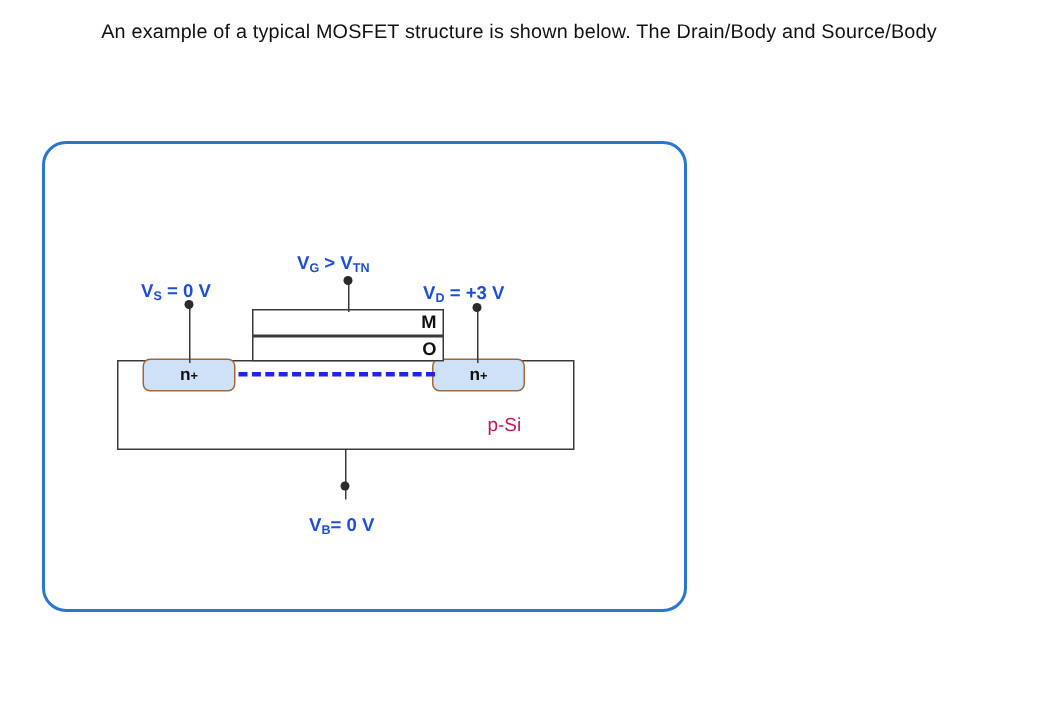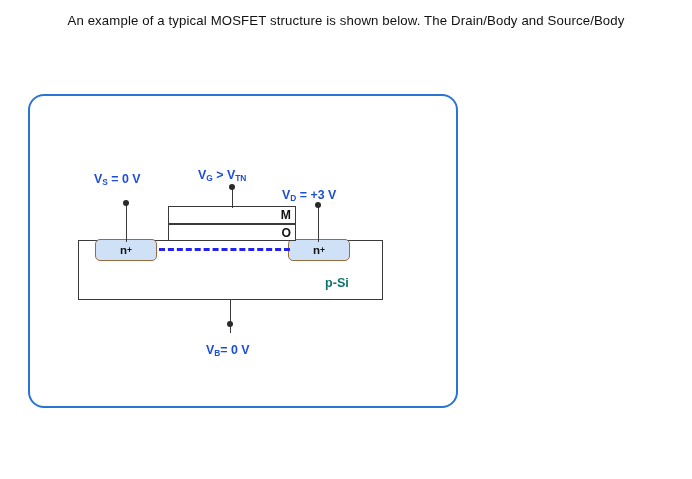--- a/index.html
+++ b/index.html
@@ -72,22 +72,22 @@
     height: 60px;
     border: 1.6px solid #3a3a3a;
     box-sizing: border-box;
     background: #ffffff;
   }
   #substrate-label {
     position: absolute;
     left: 295px;
     top: 180px;
     font-size: 12.6px;
-    font-weight: 700;
-    color: #0f766e;
+    font-weight: 400;
+    color: #be185d;
     white-space: nowrap;
   }
 
   
   .diffusion {
     position: absolute;
     height: 22px;
     border: 1.8px solid #9c6a3f;
     border-radius: 5px;
     background: #cfe1f7;
@@ -177,21 +177,21 @@
     color: #1d4ed8;
     white-space: nowrap;
     line-height: 1;
   }
   .terminal-label sub {
     font-size: 8.4px;
     vertical-align: baseline;
     position: relative;
     bottom: -2px;
   }
-  #source-label { left: 64px;  top: 77px; text-align: center; }
+  #source-label { left: 64px;  top: 92px; text-align: center; }
   #gate-label   { left: 168px; top: 73px; }
   #drain-label  { left: 252px; top: 93px; }
   #body-label   { left: 176px; top: 248px; }
 </style>
 </head>
 <body>
 
 <div id="question-text">
   <span class="qline">An example of a typical MOSFET structure is shown below. The Drain/Body and Source/Body</span>
 </div>

